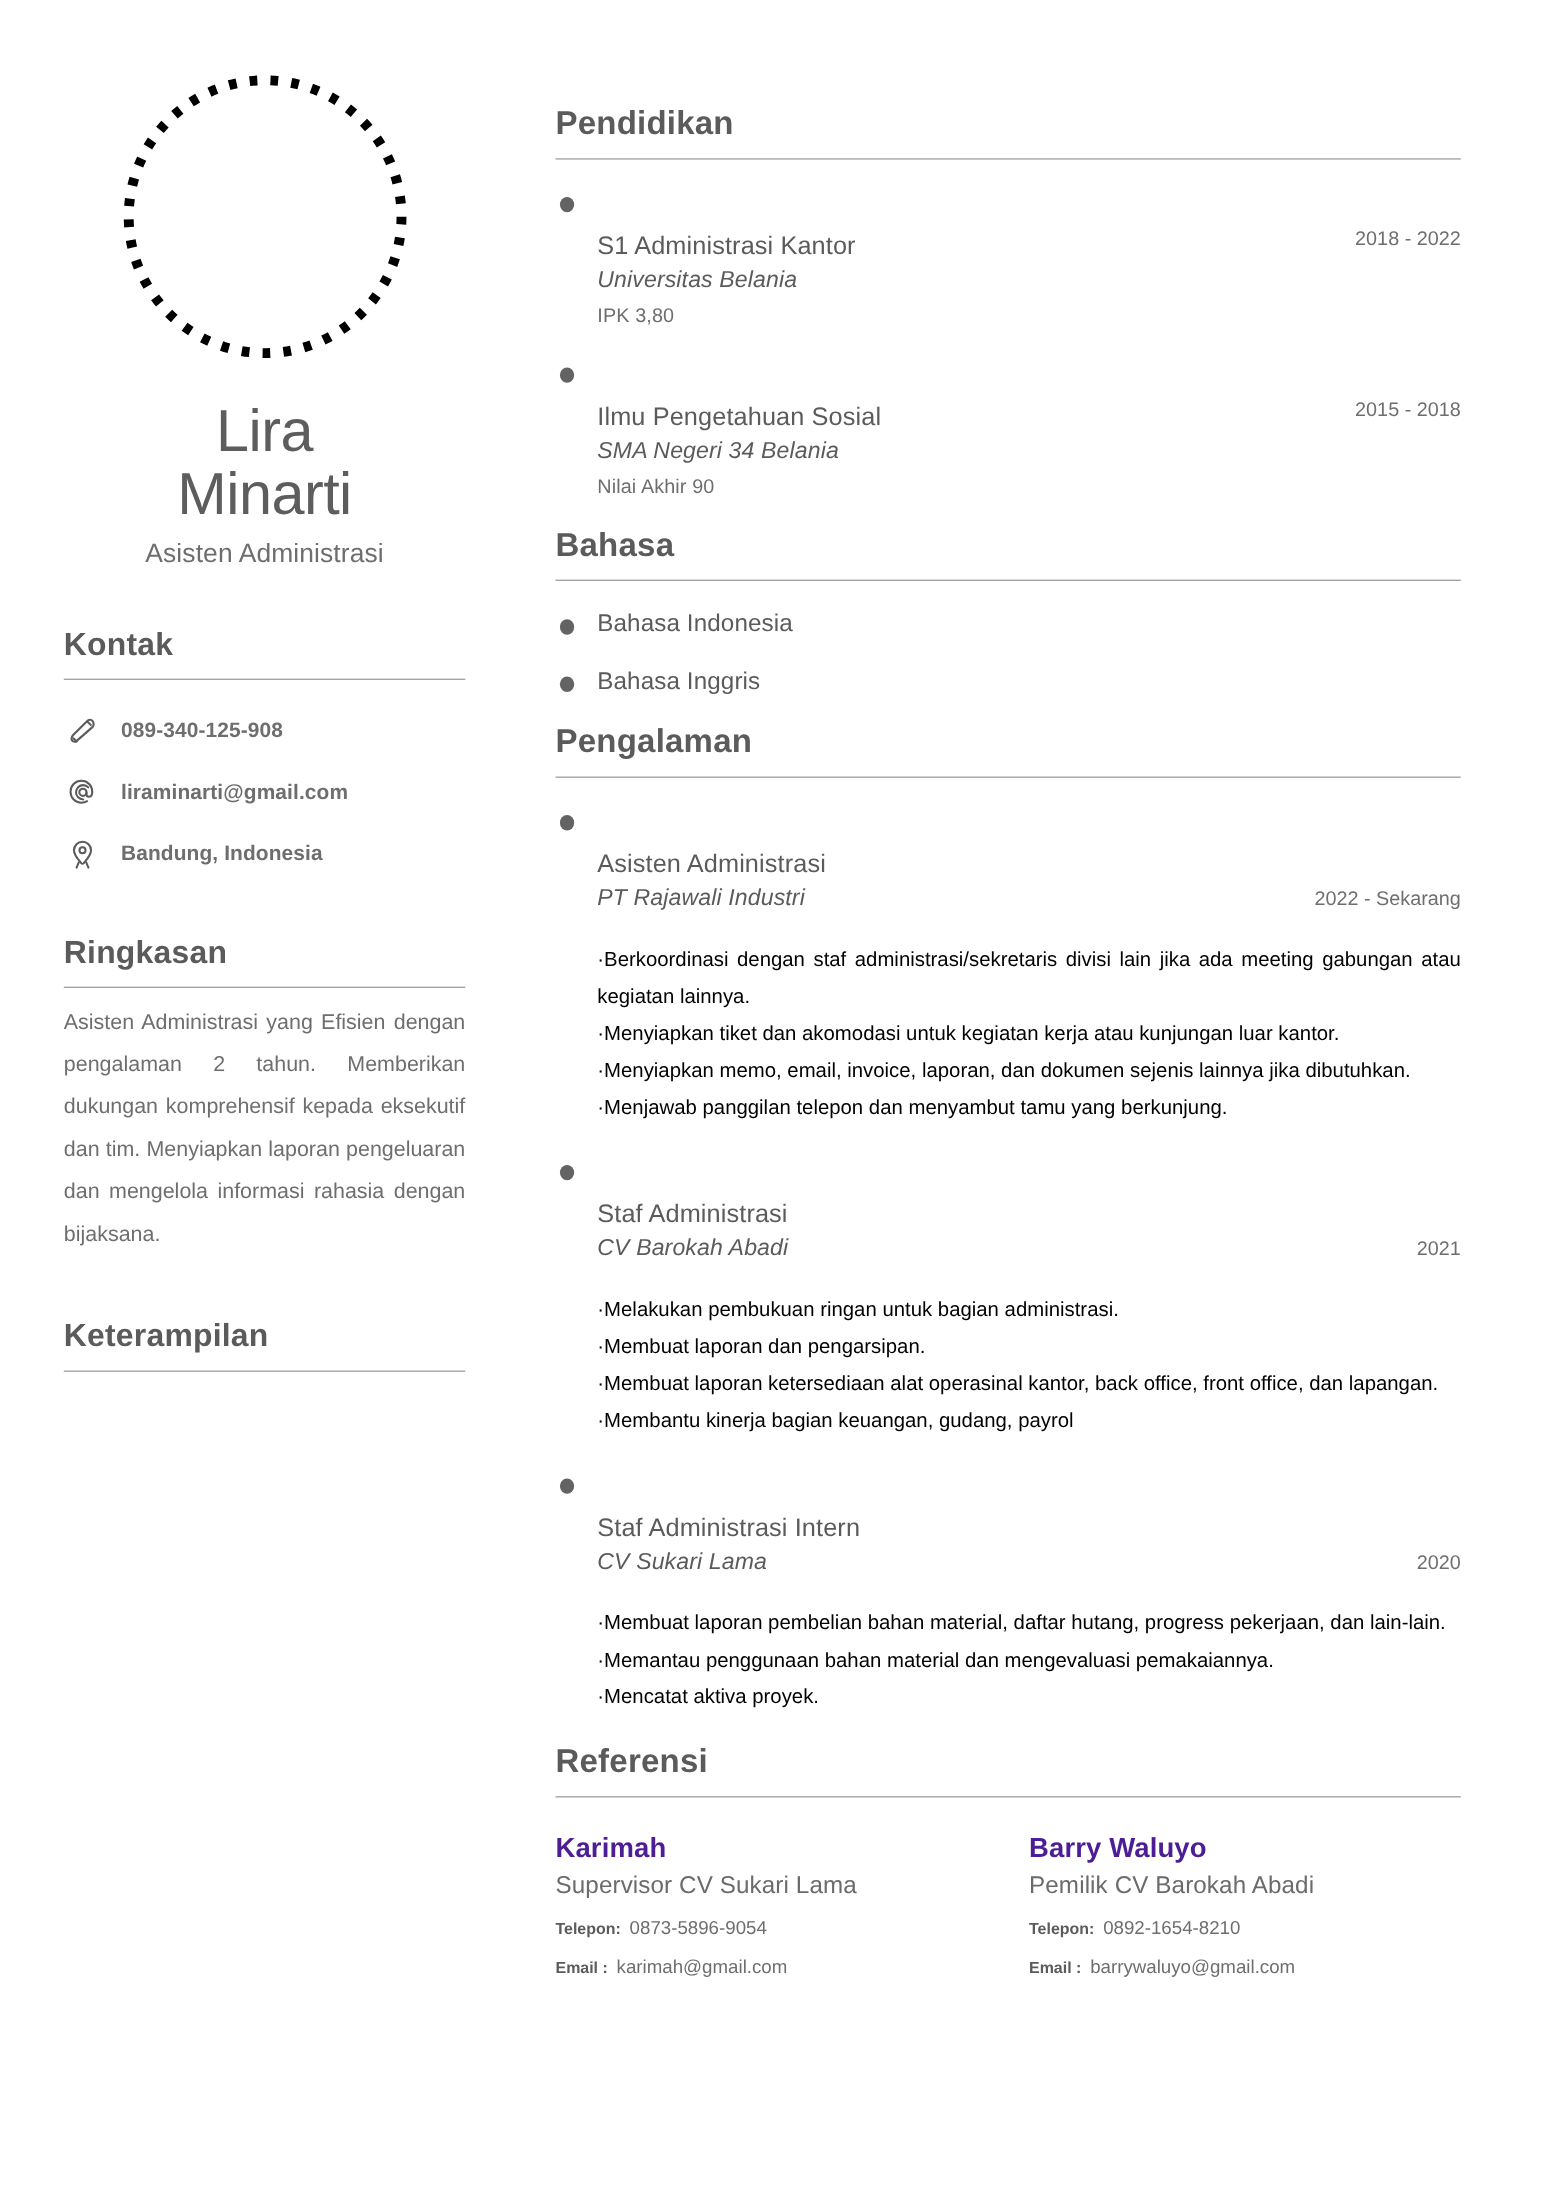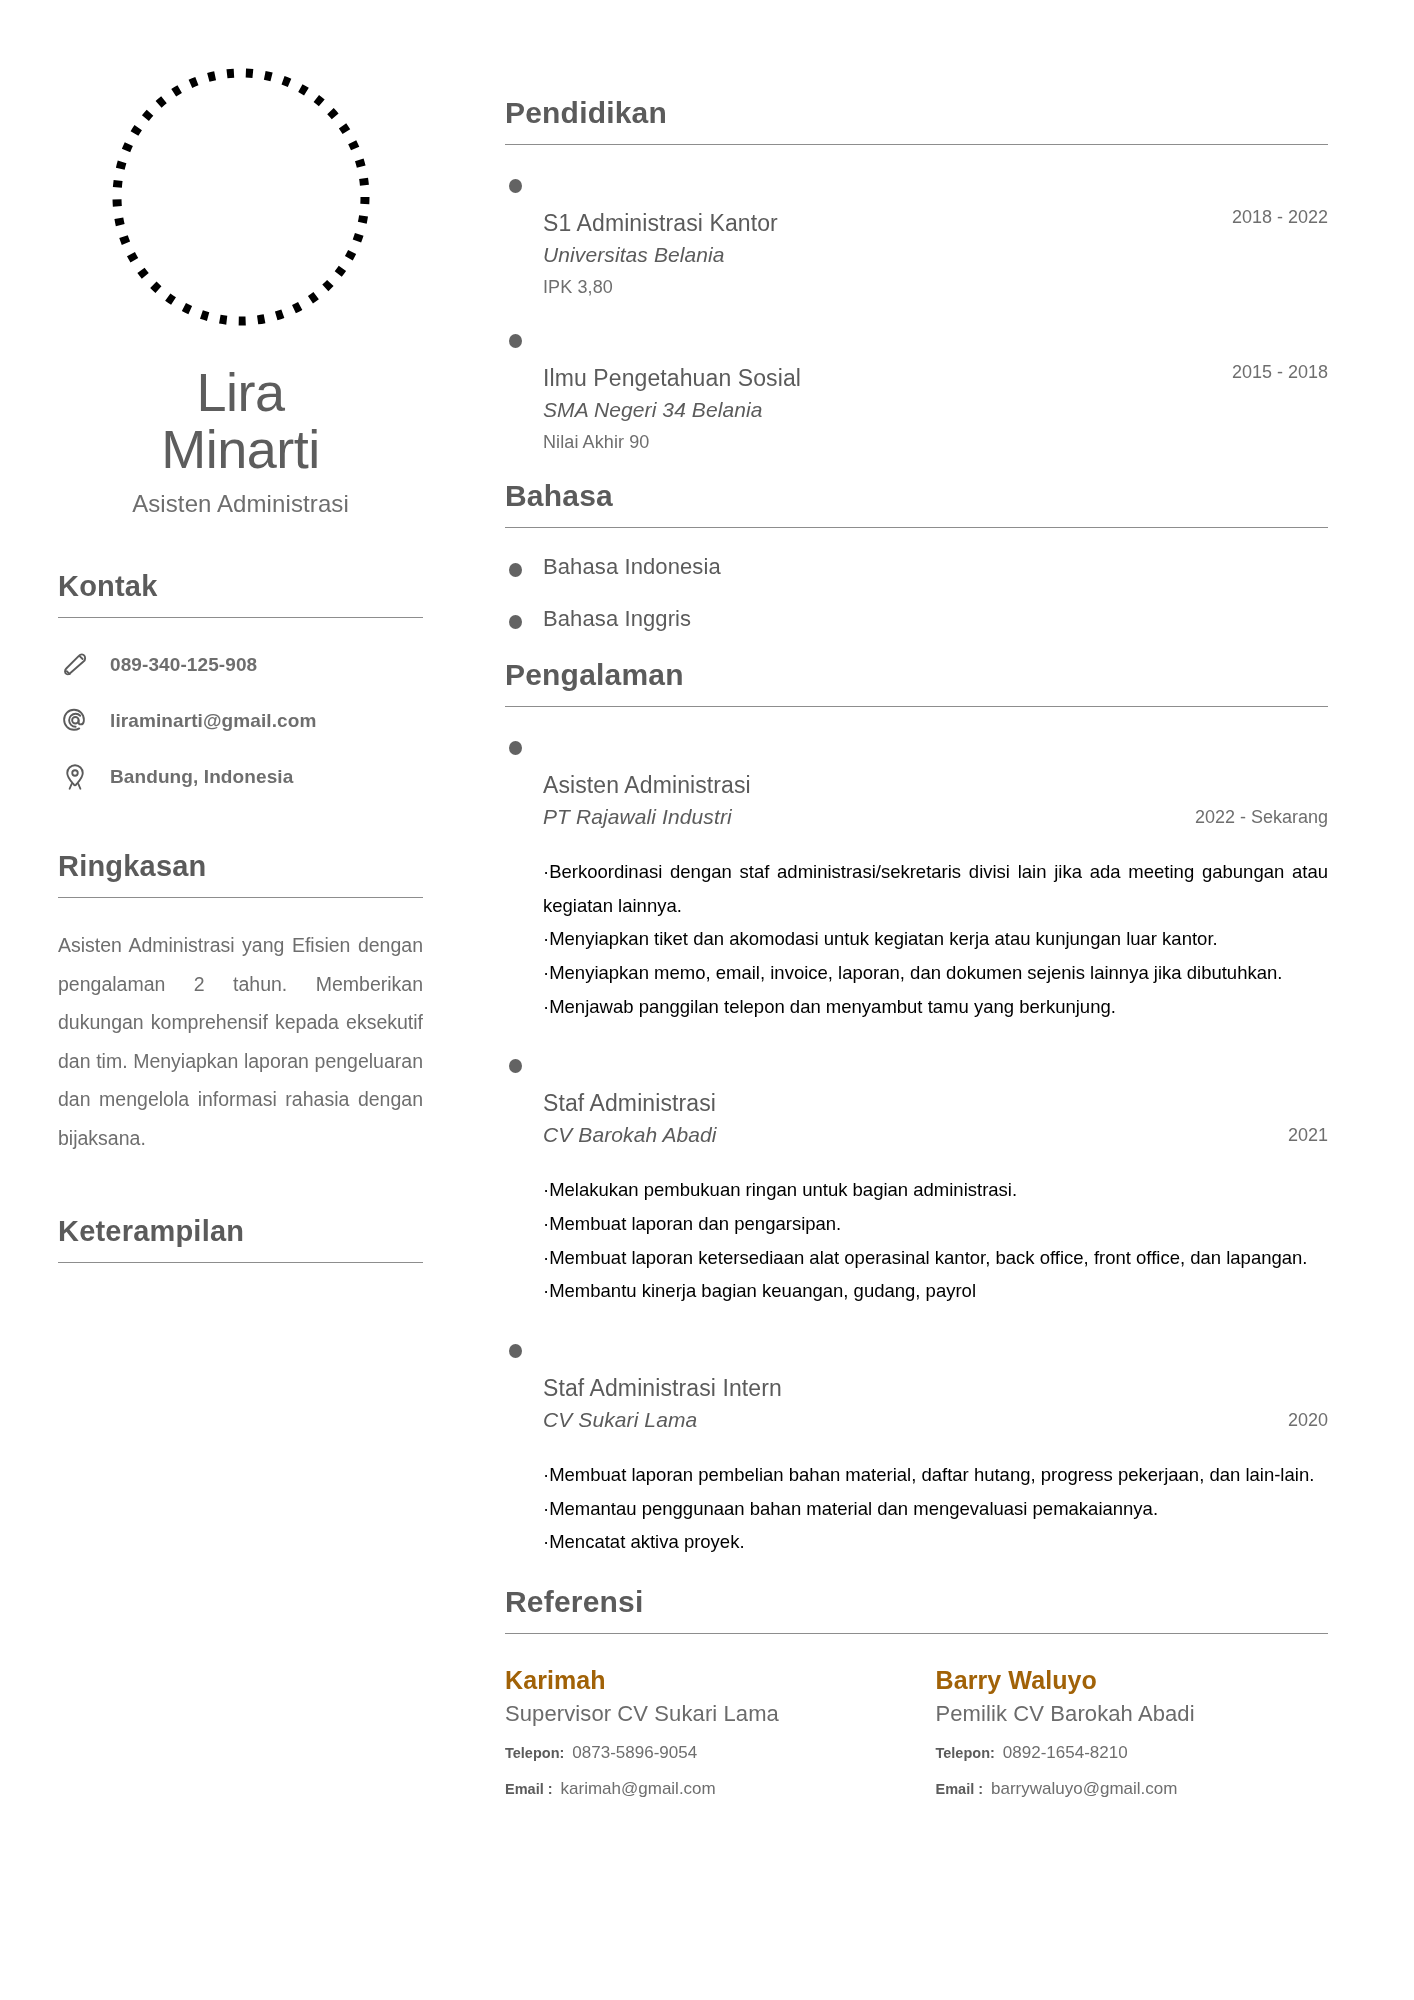--- a/index.html
+++ b/index.html
@@ -101,21 +101,21 @@
     color: #5b5b5b;
   }
 
   .contact-text {
     font-size: 19px;
     color: #6e6e6e;
     letter-spacing: 0.1px;
   }
 
   .summary-text {
-    margin-top: 28px;
+    margin-top: 12px;
     font-size: 19.5px;
     line-height: 1.97;
     color: #6e6e6e;
     text-align: justify;
     text-justify: inter-word;
   }
 
   .skills-list {
     margin-top: 26px;
     list-style: none;
@@ -263,21 +263,21 @@
     display: flex;
     gap: 38px;
     margin-top: 32px;
   }
 
   .ref-card { flex: 1 1 0; }
 
   .ref-name {
     font-size: 25px;
     font-weight: 700;
-    color: #a16207;
+    color: #4c1d95;
     letter-spacing: 0.1px;
   }
 
   .ref-role {
     font-size: 22px;
     color: #6b6b6b;
     margin-top: 6px;
     letter-spacing: 0.1px;
   }
 

